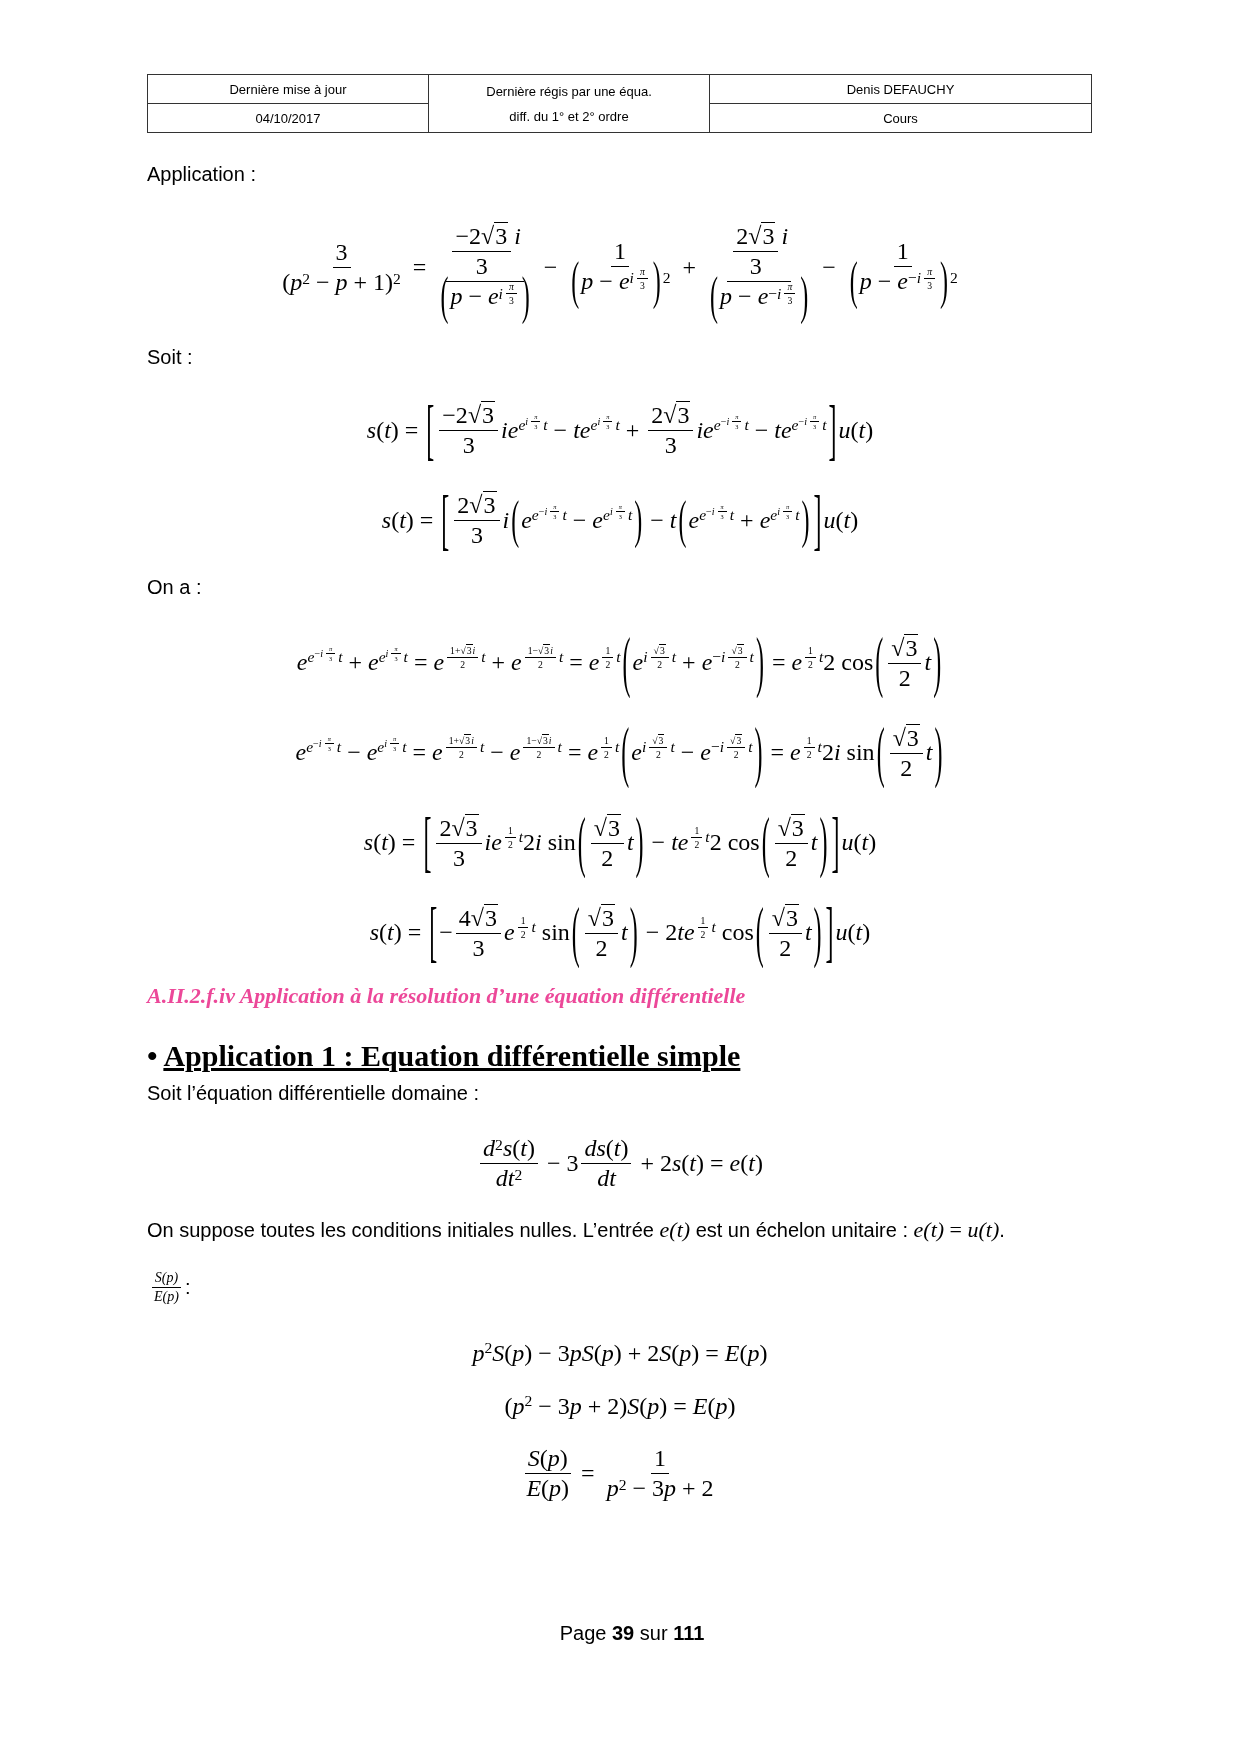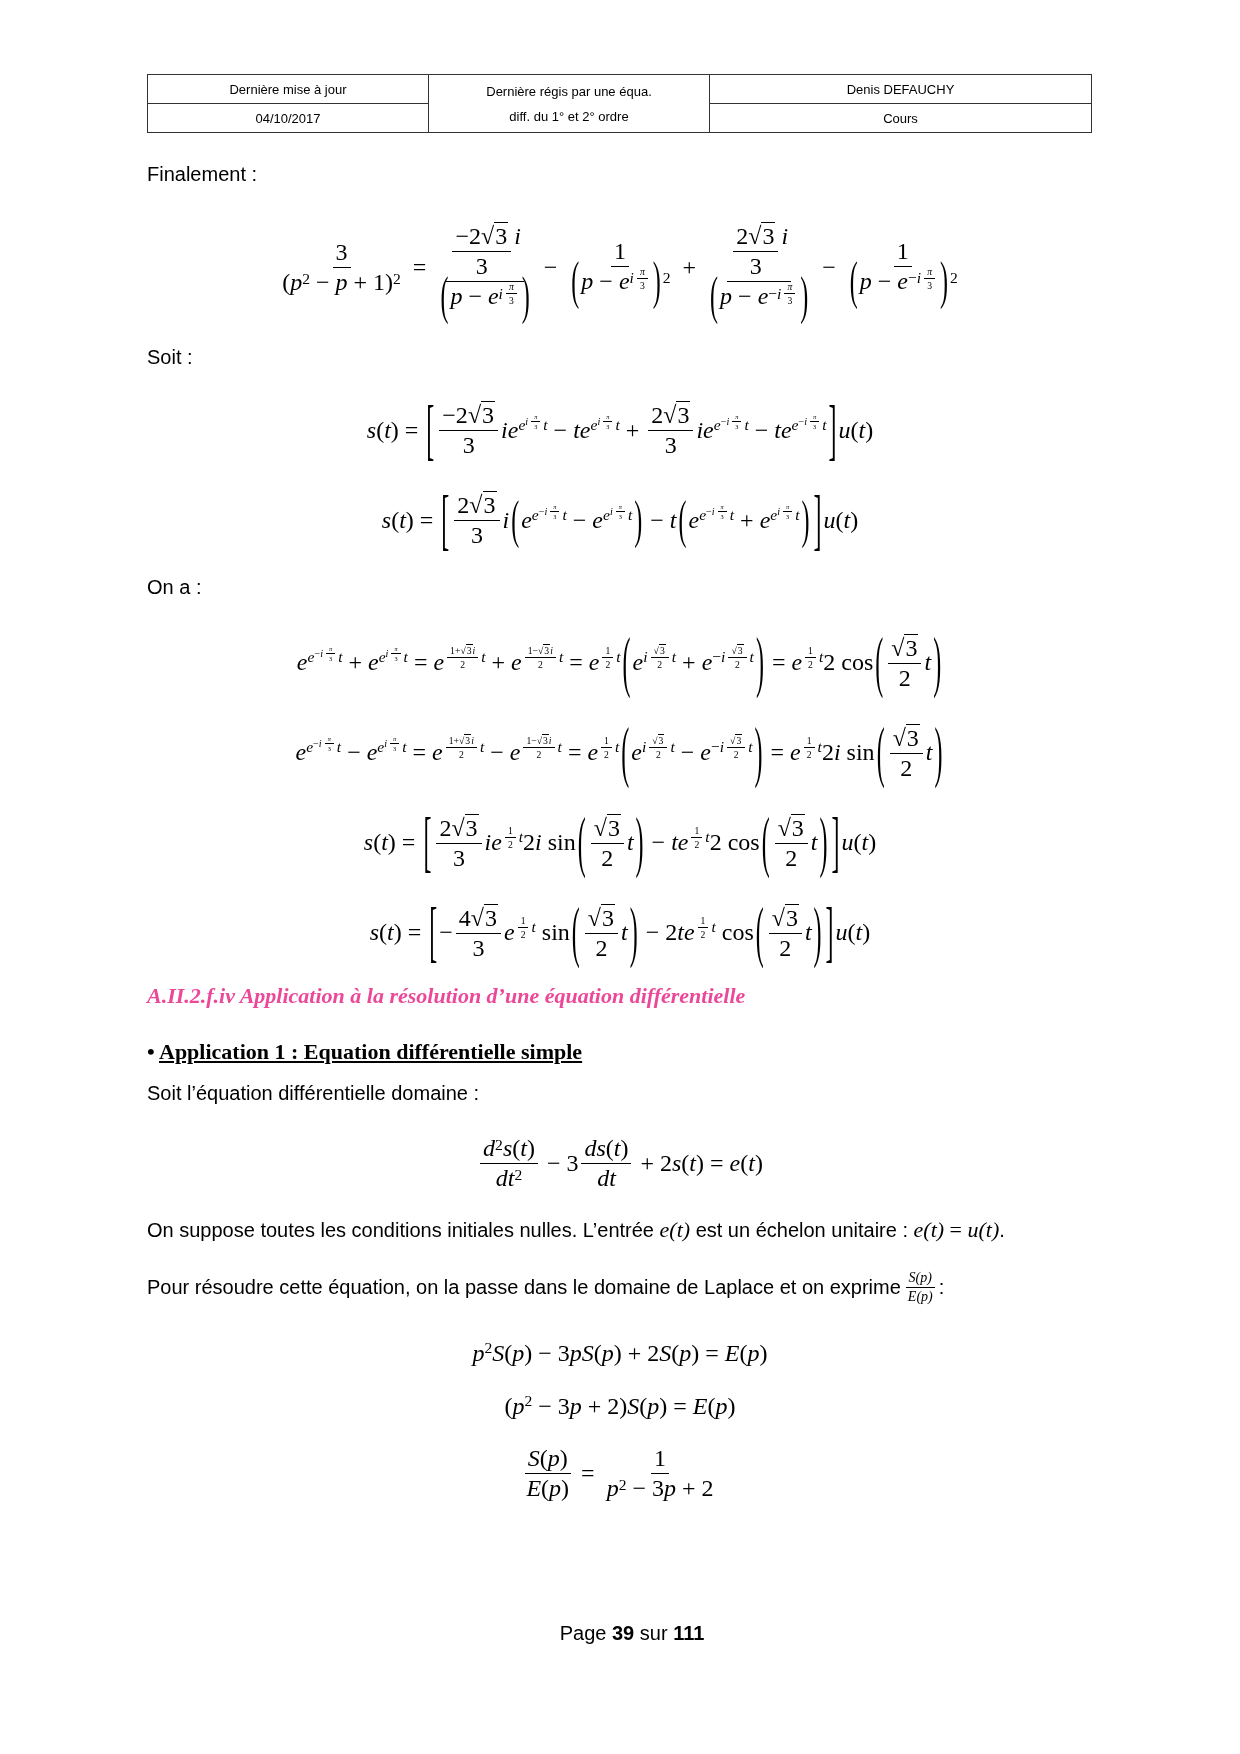--- a/index.html
+++ b/index.html
@@ -13,21 +13,21 @@
   .frac { display:inline-flex; flex-direction:column; align-items:center; vertical-align:middle; margin:0 3px; }
   .frac > .num { border-bottom:1.5px solid #000; padding:0 3px 1px; display:inline-flex; align-items:baseline; }
   .frac > .den { padding:1px 3px 0; display:inline-flex; align-items:baseline; }
   .frac.small { font-size:0.62em; }
   .sup { font-size:0.65em; vertical-align:super; position:relative; top:-0.35em; display:inline-flex; align-items:center; }
   .sqrt { display:inline-flex; align-items:baseline; }
   .sqrt .rad { border-top:1.3px solid #000; padding:0 1px; }
   .big { display:inline-block; transform:scaleY(2.2); margin:0 2px; font-weight:normal; }
   .bigger { display:inline-block; transform:scaleY(2.8); margin:0 2px; }
   .heading { position:absolute; left:147px; top:983px; font-family:"Liberation Serif", serif; font-style:italic; font-weight:bold; font-size:22px; color:#ec4899; white-space:nowrap; }
-  .app { position:absolute; left:147px; top:1039px; font-family:"Liberation Serif", serif; font-size:22px; font-weight:bold; white-space:nowrap; }
+  .app { position:absolute; left:147px; top:1039px; font-family:"Liberation Serif", serif; font-size:30px; font-weight:bold; white-space:nowrap; }
   .app .u { text-decoration:underline; }
   .footer { position:absolute; top:1622px; left:12px; width:1240px; text-align:center; font-size:20px; font-family:"Liberation Sans", sans-serif; }
   .footer b { font-weight:bold; }
 </style>
 </head>
 <body>
 
 <table class="hdr">
   <tbody>
       <tr>
@@ -38,21 +38,21 @@
     </td>
     <td>Denis DEFAUCHY</td>
   </tr>
   <tr>
     <td>04/10/2017</td>
     <td>Cours</td>
   </tr>
 </tbody>
   </table>
 
-<div class="txt" style="top:163px">Finalement :</div>
+<div class="txt" style="top:163px">Application :</div>
 
 <div class="eq" style="top:212px; height:110px">
   <span class="m">
     <span class="frac">
         <span class="num">3</span>
         <span class="den">(<span class="it">p</span><span class="sup">2</span>&nbsp;−&nbsp;<span class="it">p</span>&nbsp;+&nbsp;1)<span class="sup">2</span></span>
       </span>
     <span>&nbsp;=&nbsp;</span>
     <span class="frac">
         <span class="num">
@@ -454,21 +454,20 @@
       </span>
     &nbsp;+&nbsp;2<span class="it">s</span>(<span class="it">t</span>)&nbsp;=&nbsp;<span class="it">e</span>(<span class="it">t</span>)
   </span>
 </div>
 
 <div class="txt" style="top:1217px">
   <span>On suppose toutes les conditions initiales nulles. L’entrée </span><span class="it" style="font-family:'Liberation Serif',serif;font-size:22px">e(t)</span><span> est un échelon unitaire : </span><span class="it" style="font-family:'Liberation Serif',serif;font-size:22px">e(t)</span><span style="font-family:'Liberation Serif',serif;font-size:22px">&nbsp;</span><span style="font-family:'Liberation Serif',serif;font-size:22px">=</span><span style="font-family:'Liberation Serif',serif;font-size:22px">&nbsp;</span><span class="it" style="font-family:'Liberation Serif',serif;font-size:22px">u(t)</span><span>.</span>
 </div>
 
 <div class="txt" style="top:1270px; display:flex; align-items:center">
-  <span>Pour résoudre cette équation, on la passe dans le domaine de Laplace et on exprime </span>
   <span class="frac" style="font-family:'Liberation Serif',serif; font-size:14px; font-style:italic; margin-left:4px">
     <span class="num">S(p)</span>
     <span class="den">E(p)</span>
   </span>
   <span>:</span>
 </div>
 
 <div class="eq" style="top:1335px; height:36px">
   <span class="m"><span class="it">p</span><span class="sup">2</span><span class="it">S</span>(<span class="it">p</span>)&nbsp;−&nbsp;3<span class="it">pS</span>(<span class="it">p</span>)&nbsp;+&nbsp;2<span class="it">S</span>(<span class="it">p</span>)&nbsp;=&nbsp;<span class="it">E</span>(<span class="it">p</span>)</span>
 </div>

